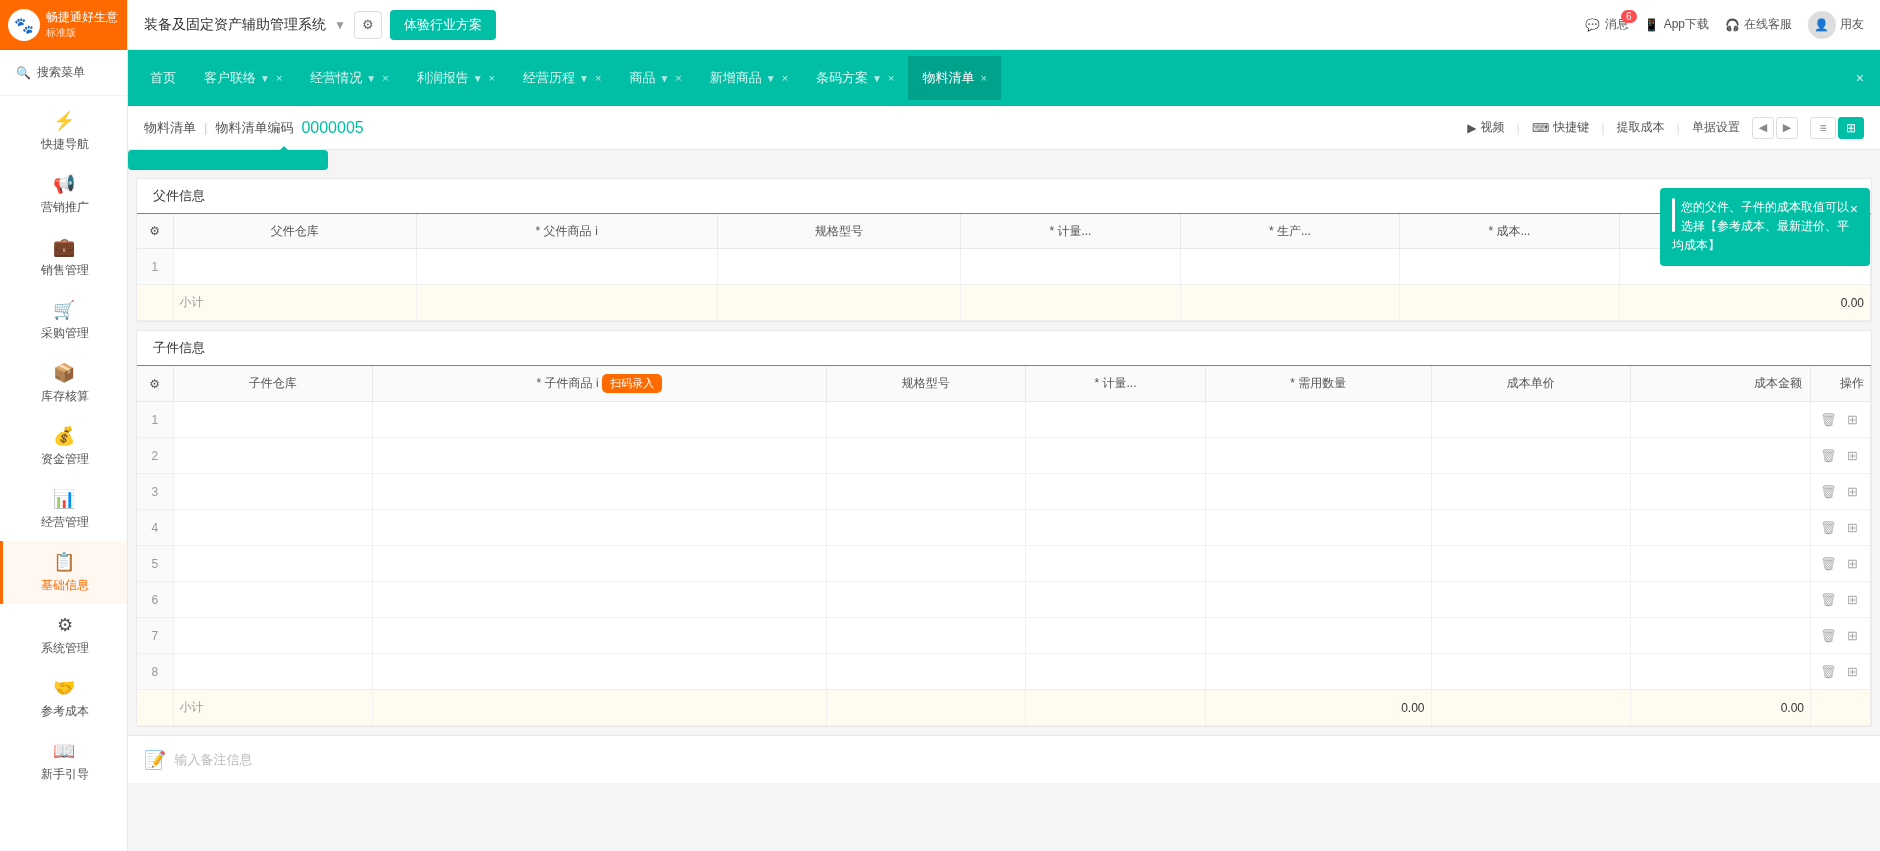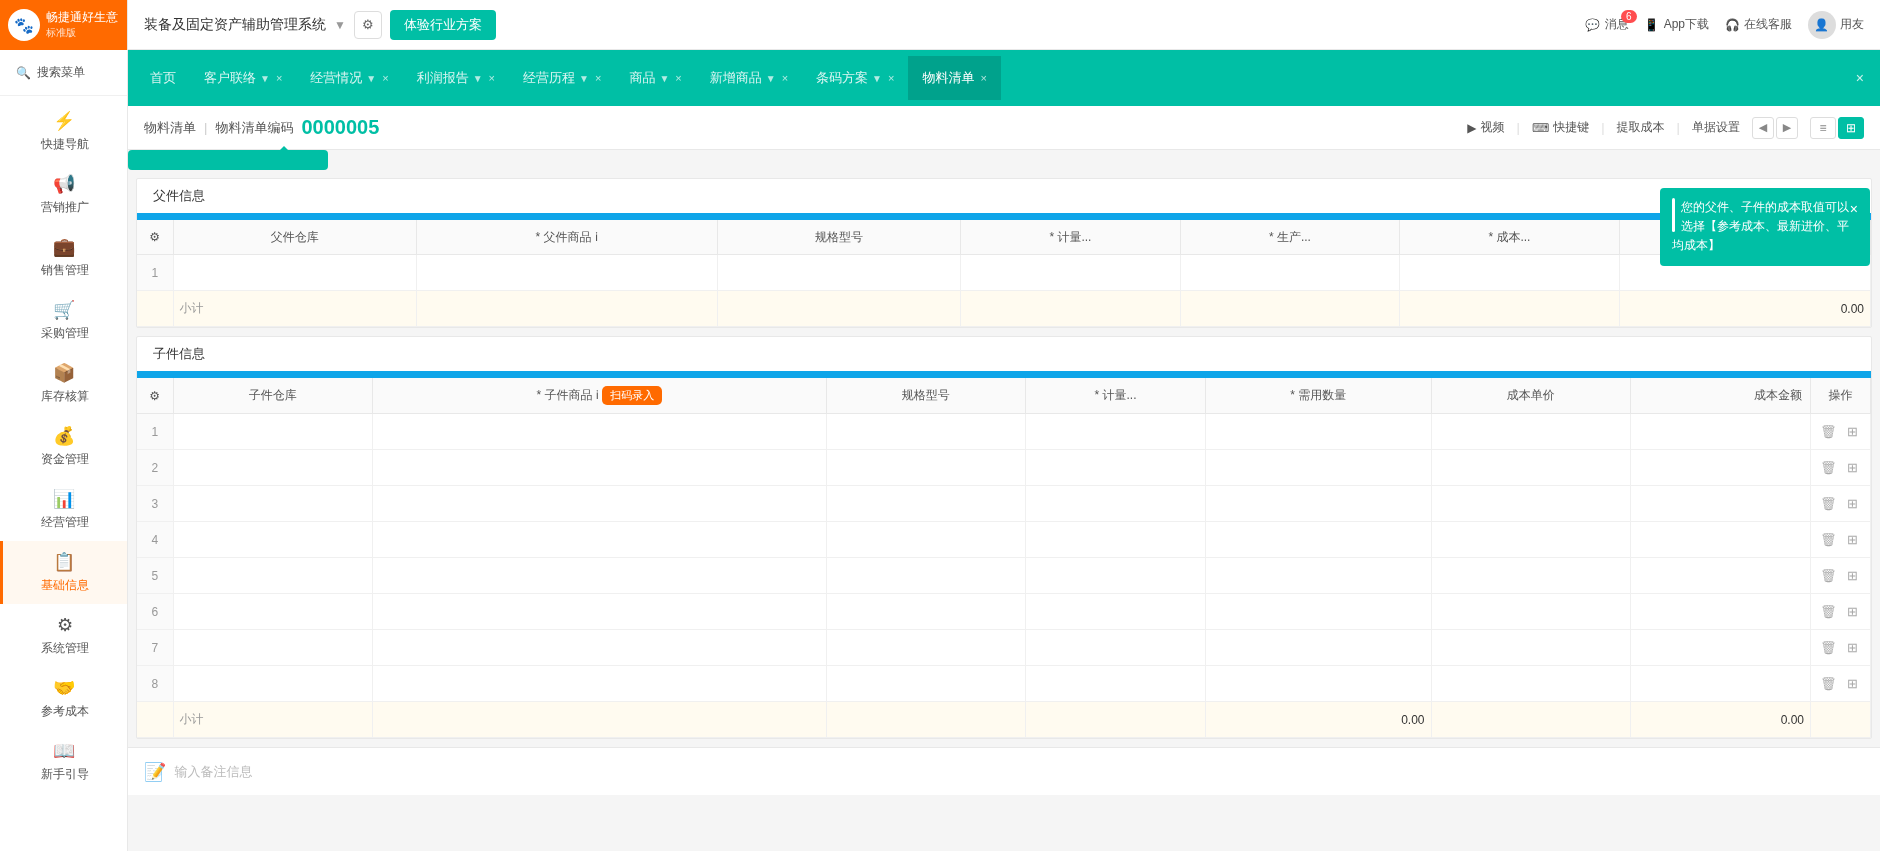--- a/index.html
+++ b/index.html
@@ -136,21 +136,21 @@
       padding: 0 16px;
       display: flex;
       align-items: center;
       height: 44px;
       border-bottom: 1px solid #e8e8e8;
       justify-content: space-between;
     }
     .page-breadcrumb { display: flex; align-items: center; gap: 8px; }
     .breadcrumb-item { color: #555; font-size: 13px; }
     .breadcrumb-sep { color: #ccc; }
-    .breadcrumb-code { color: #00bfa5; font-weight: 700; font-size: 20px; }
+    .breadcrumb-code { color: #00bfa5; font-weight: 400; font-size: 16px; }
     .page-actions { display: flex; align-items: center; gap: 12px; }
     .page-action { display: flex; align-items: center; gap: 4px; color: #555; font-size: 12px; cursor: pointer; }
     .page-action-sep { color: #e0e0e0; }
     .nav-arrows { display: flex; gap: 2px; }
     .nav-arrow { width: 22px; height: 22px; border: 1px solid #ddd; border-radius: 3px; display: flex; align-items: center; justify-content: center; cursor: pointer; color: #888; font-size: 11px; }
     .view-btns { display: flex; gap: 2px; }
     .view-btn { width: 26px; height: 22px; border: 1px solid #ddd; border-radius: 3px; display: flex; align-items: center; justify-content: center; cursor: pointer; color: #888; font-size: 12px; }
     .view-btn.active { background: #00bfa5; color: #fff; border-color: #00bfa5; }
 
     
@@ -171,21 +171,21 @@
       content: '';
       position: absolute;
       top: -8px;
       right: 40px;
       border: 4px solid transparent;
       border-bottom-color: #00bfa5;
     }
 
     
     .section { background: #fff; margin: 8px; border: 1px solid #e8e8e8; border-radius: 2px; position: relative; }
-    .section-title { padding: 8px 16px; font-size: 13px; color: #333; font-weight: 500; border-bottom: 7px solid #0ea5e9; }
+    .section-title { padding: 8px 16px; font-size: 13px; color: #333; font-weight: 500; border-bottom: 1px solid #0ea5e9; }
 
     
     .data-table { width: 100%; border-collapse: collapse; }
     .data-table th {
       background: #fafafa;
       border-bottom: 1px solid #e8e8e8;
       border-right: 1px solid #e8e8e8;
       padding: 8px 6px;
       font-size: 12px;
       color: #555;
@@ -465,21 +465,21 @@
               <th>子件仓库</th>
               <th>
                 * 子件商品 ℹ
                 <button class="scan-btn">扫码录入</button>
               </th>
               <th>规格型号</th>
               <th>* 计量...</th>
               <th>* 需用数量</th>
               <th>成本单价</th>
               <th style="text-align:right; padding-right:8px; width:180px;">成本金额</th>
-              <th style="width:60px;">操作</th>
+              <th style="width:60px;text-align:right;">操作</th>
             </tr>
           </thead>
           <tbody>
             <tr>
               <td class="row-num">1</td>
               <td></td>
               <td></td>
               <td></td>
               <td></td>
               <td></td>

